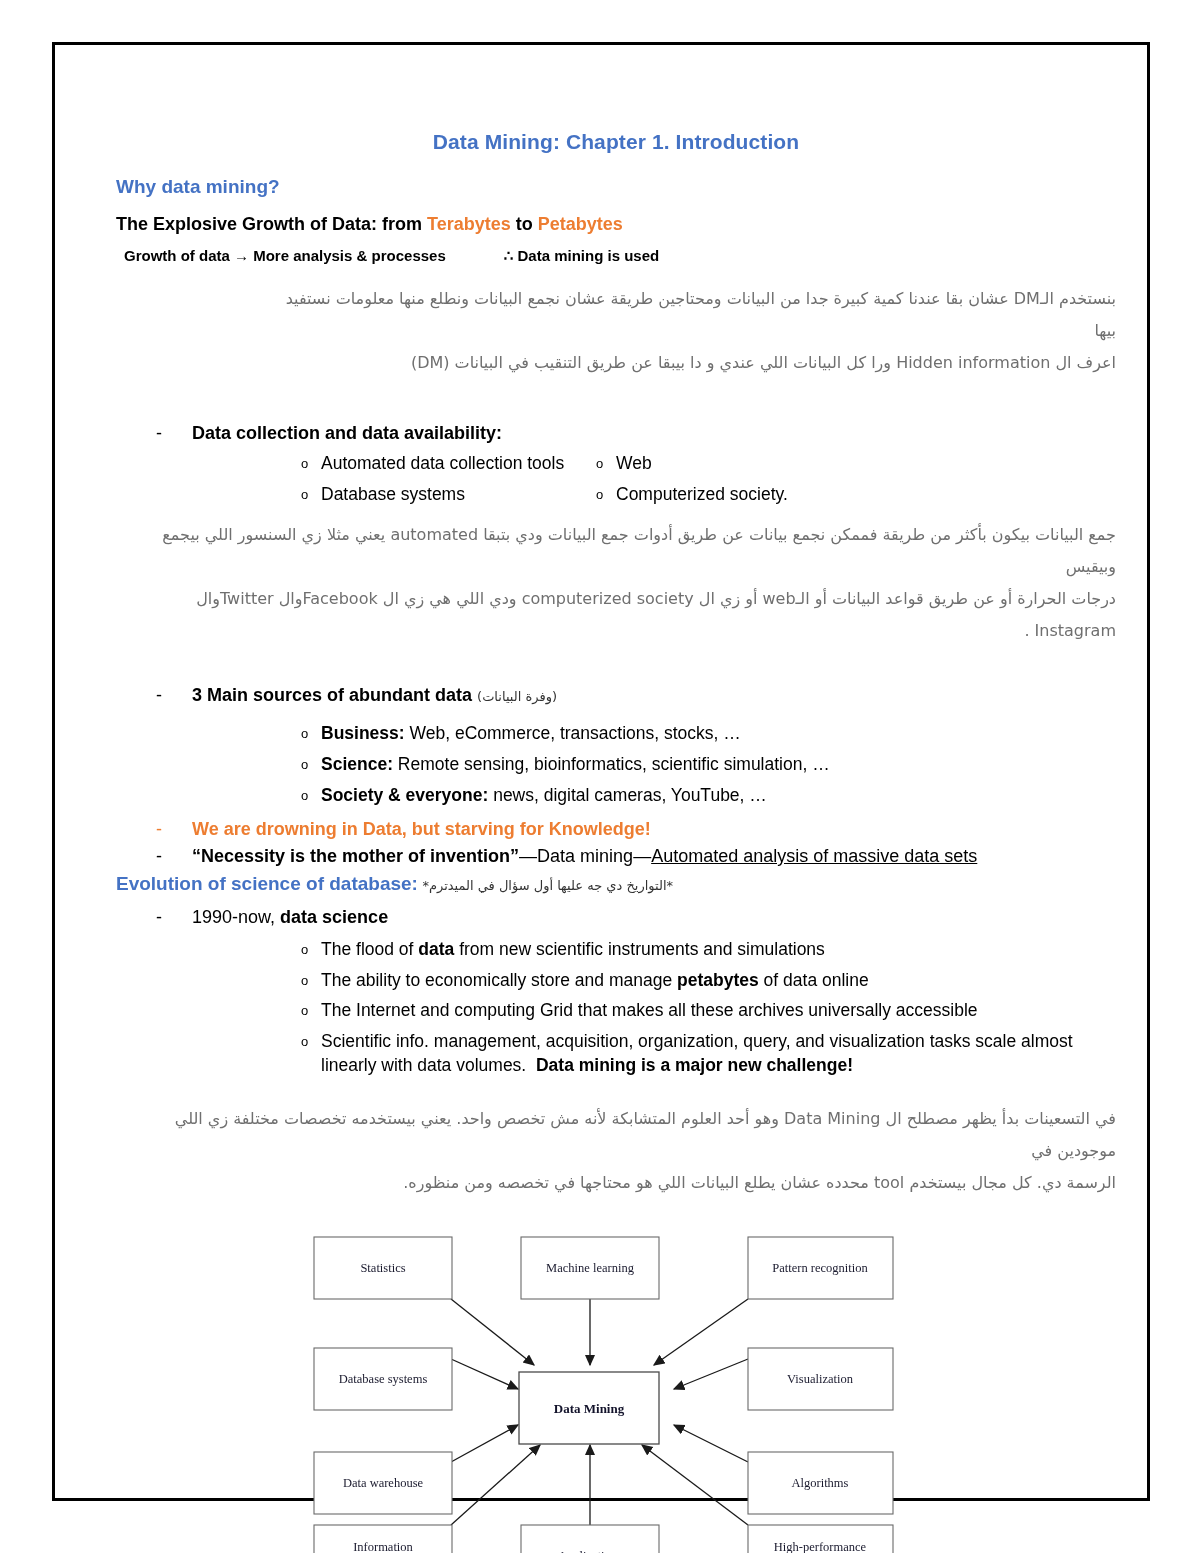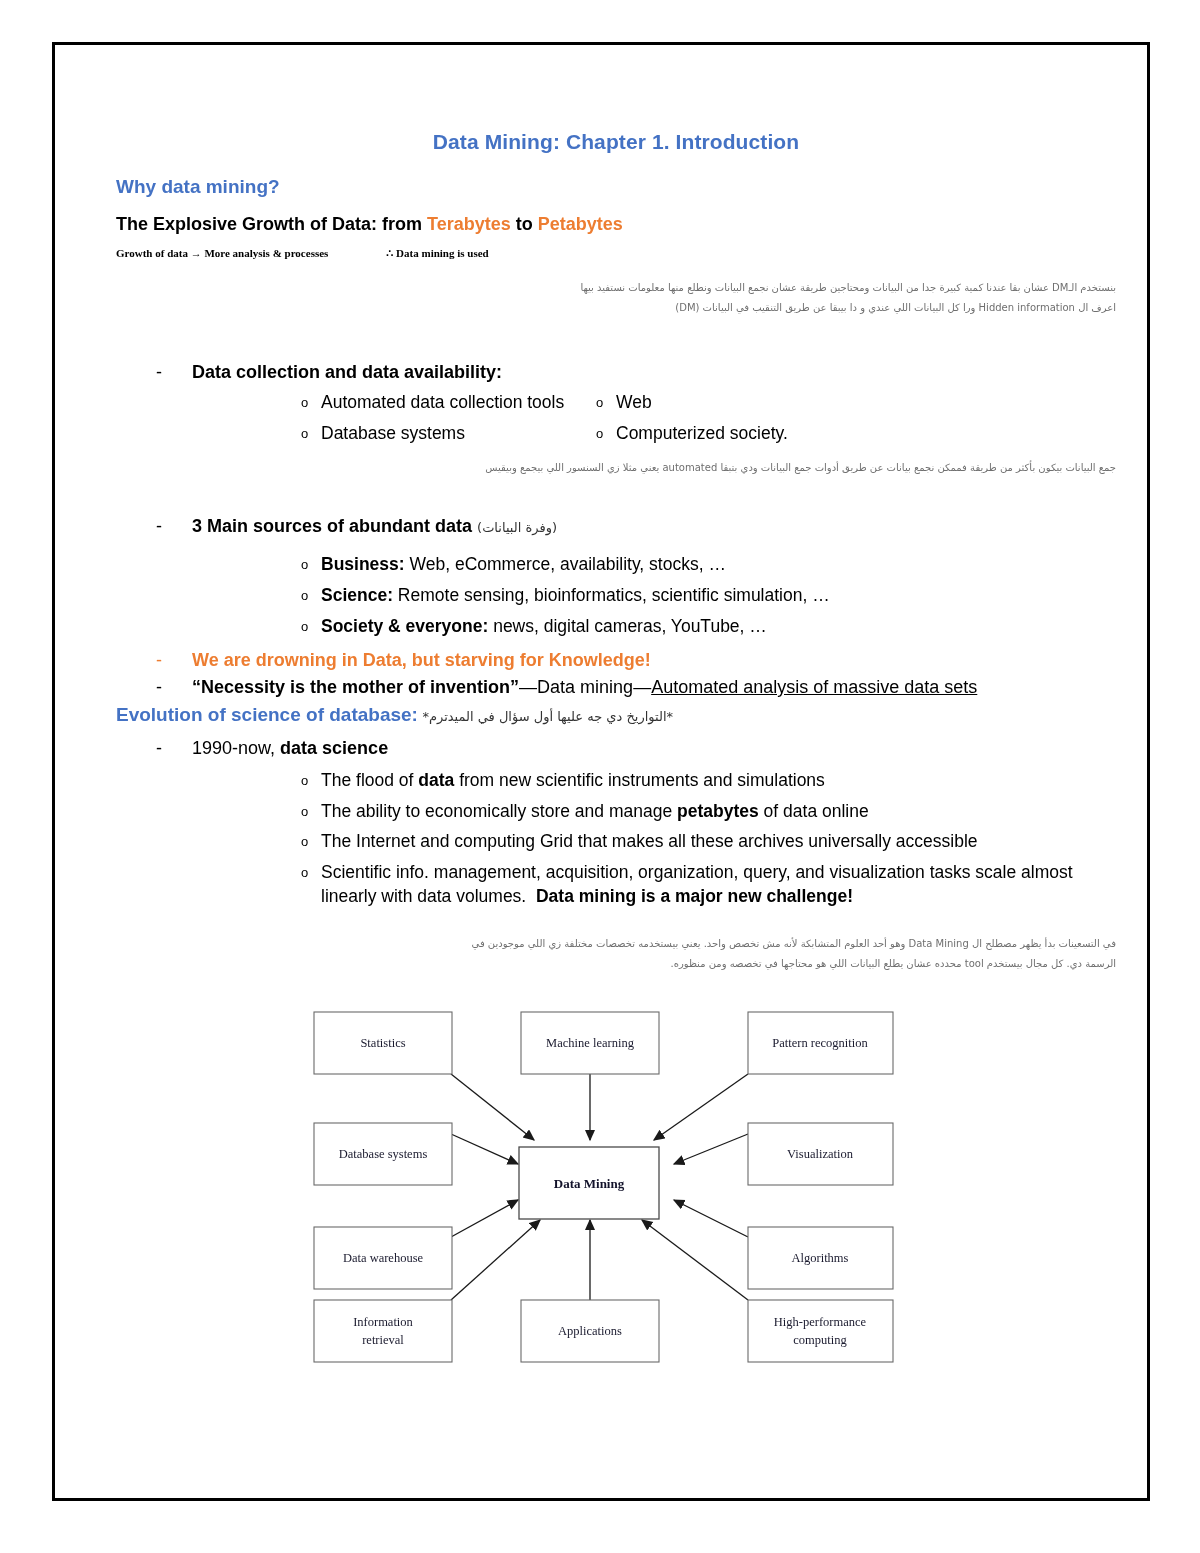--- a/index.html
+++ b/index.html
@@ -54,32 +54,31 @@
     font-size: 18px;
     margin: 16px 0 12px 0;
     color: #000;
   }
   .bold { font-weight: bold; }
   .orange { color: #ED7D31; }
   .blue { color: #4472C4; }
   .u { text-decoration: underline; }
 
   .growth-row {
-    font-size: 11px;
-    margin: 0 0 18px 0;
-    font-family: Liberation Serif, serif;
+    font-size: 15px;
+    margin: 0 0 18px 8px;
   }
   .growth-row .spacer { display: inline-block; width: 58px; }
 
   
   .ar {
     direction: rtl;
     text-align: right;
     color: #6f6f6f;
-    font-size: 10px;
+    font-size: 16px;
     line-height: 2.0;
     font-family: "DejaVu Sans", sans-serif;
     margin: 0;
   }
   .ar-block { margin: 6px 0 10px 0; }
   .ar-indent-1 { padding-right: 0px; padding-left: 165px; }
   .ar-indent-2 { padding-left: 40px; }
   .ar-indent-3 { padding-left: 0px; }
 
   
@@ -200,33 +199,34 @@
         </div>
         <div class="o-item">
           <span class="omark">o</span>
           <span class="otxt">Computerized society.</span>
         </div>
       </div>
     </div>
 
     <div class="ar-block ar-indent-2">
       <div class="ar">جمع البيانات بيكون بأكثر من طريقة فممكن نجمع بيانات عن طريق أدوات جمع البيانات ودي بتبقا automated يعني مثلا زي السنسور اللي بيجمع وبيقيس</div>
+      <div class="ar">درجات الحرارة أو عن طريق قواعد البيانات أو الـweb أو زي ال computerized society ودي اللي هي زي ال Facebookوال Twitterوال Instagram .</div>
     </div>
 
     <div style="height:28px"></div>
 
     <div class="dash-item">
       <span class="dash">-</span>
       <span class="dash-txt"><span class="bold">3 Main sources of abundant data</span> <span class="small-ar">(وفرة البيانات)</span></span>
     </div>
 
     <div class="sub-list" style="margin-top:16px">
       <div class="o-item">
         <span class="omark">o</span>
-        <span class="otxt"><span class="bold">Business:</span><span> Web, eCommerce, availability, stocks, …</span></span>
+        <span class="otxt"><span class="bold">Business:</span><span> Web, eCommerce, transactions, stocks, …</span></span>
       </div>
       <div class="o-item">
         <span class="omark">o</span>
         <span class="otxt"><span class="bold">Science:</span><span> Remote sensing, bioinformatics, scientific simulation, …</span></span>
       </div>
       <div class="o-item">
         <span class="omark">o</span>
         <span class="otxt"><span class="bold">Society &amp; everyone:</span><span> news, digital cameras, YouTube, …</span></span>
       </div>
     </div>

